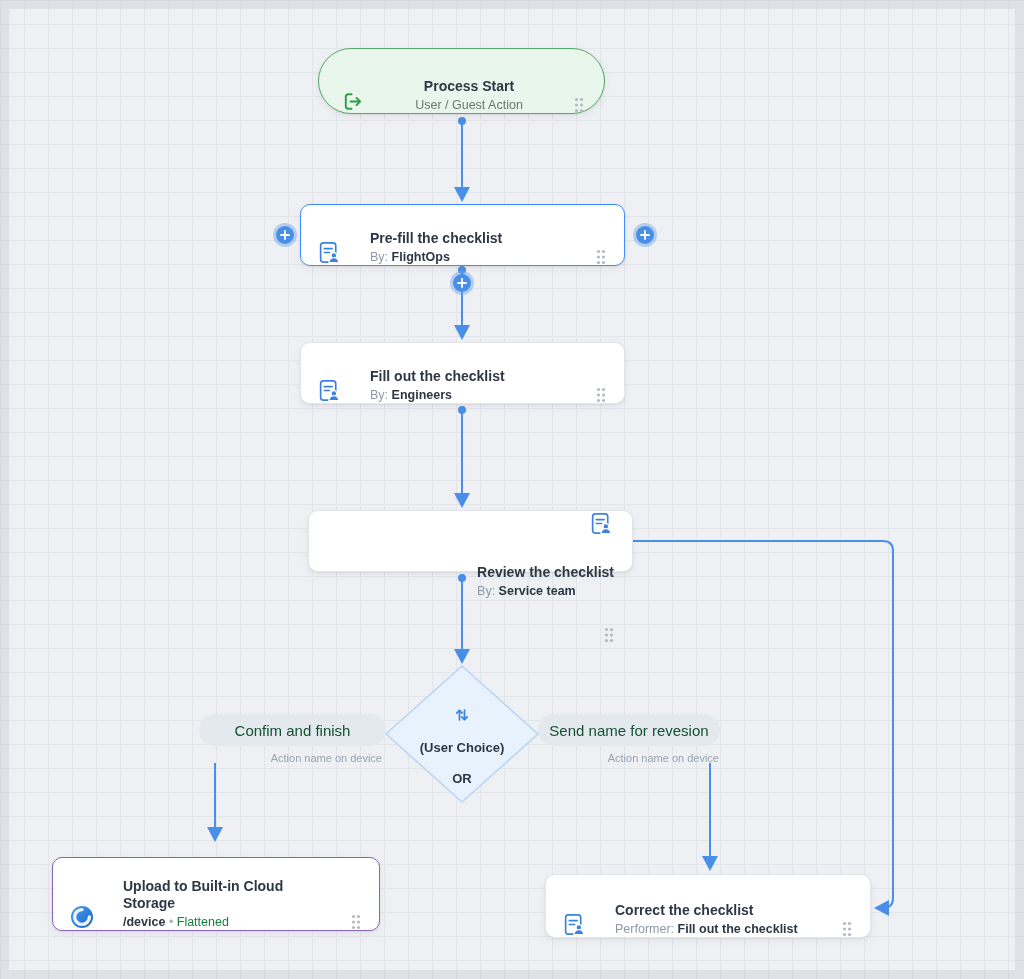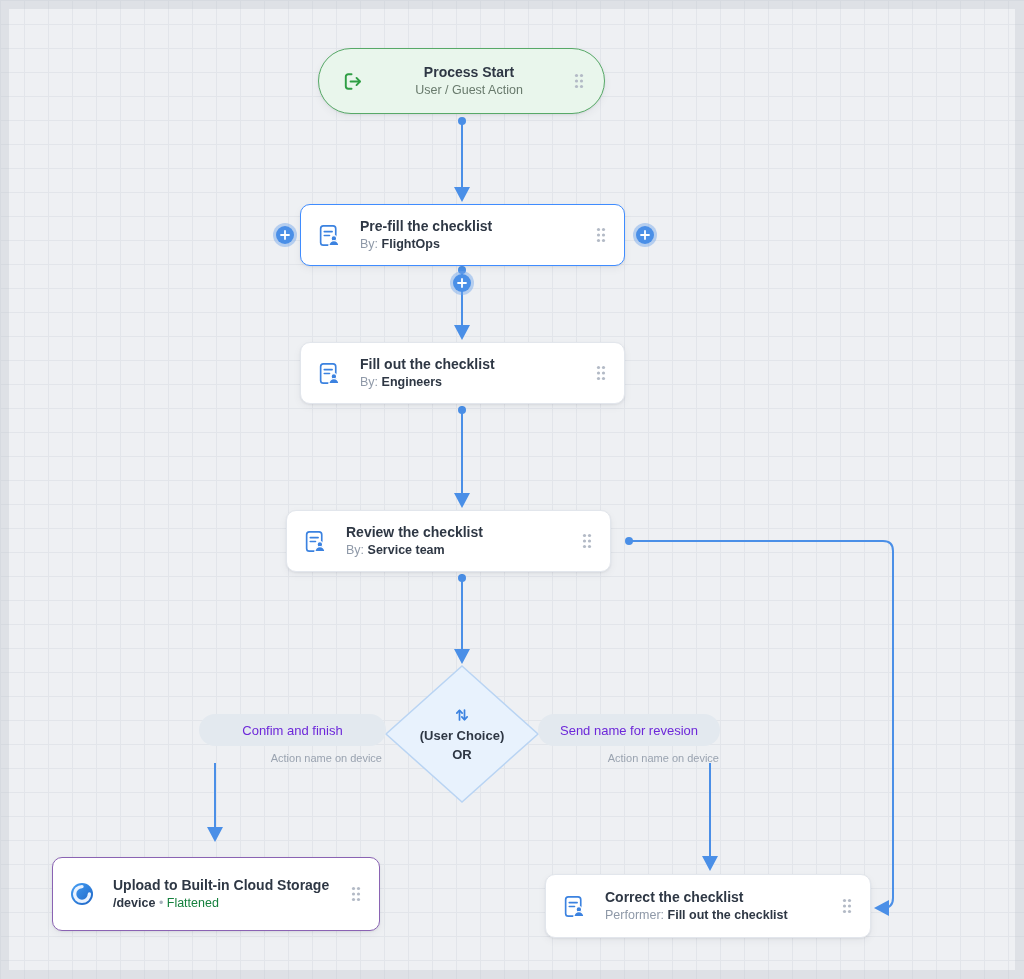--- a/index.html
+++ b/index.html
@@ -27,21 +27,21 @@
   }
   svg.edges {
     position:absolute; left:0; top:0;
     pointer-events:none;
   }
   .edge { stroke:#4a8fe7; stroke-width:2; fill:none; }
   .edge-dot { fill:#4a8fe7; }
 
   .card {
     position:absolute;
-    display:flex; align-items:center; gap:18px;
+    display:flex; align-items:flex-end; gap:28px;
     padding:0 18px 0 16px;
     background:#ffffff;
     border:1px solid #e2e6ec;
     border-radius:10px;
     box-shadow:0 1px 2px rgba(35,45,65,.08), 0 3px 8px rgba(35,45,65,.05);
     cursor:pointer;
   }
   .card .txt { flex:1; display:flex; flex-direction:column; gap:3px; min-width:0; }
   .title { font-size:14px; font-weight:700; color:#2e3744; line-height:1.2; }
   .sub { font-size:12.5px; color:#8f99a8; line-height:1.2; }
@@ -68,31 +68,31 @@
     background:#4a8fe7;
     display:flex; align-items:center; justify-content:center;
     box-shadow:0 0 0 3px rgba(110,165,235,.45);
     cursor:pointer; padding:0;
   }
 
   .pill {
     position:absolute; height:32px; border-radius:16px;
     background:#e3e9ef;
     display:flex; align-items:center; justify-content:center;
-    font-size:13px; color:#6d28d9; font-weight:500;
+    font-size:15px; color:#14532d; font-weight:500;
     cursor:pointer;
   }
   .caption {
     position:absolute; font-size:11px; color:#9aa3b0; text-align:right;
   }
 
   .diamond-shape { position:absolute; }
   .diamond-content {
     position:absolute;
-    display:flex; flex-direction:column; align-items:center; gap:4px;
+    display:flex; flex-direction:column; align-items:center; gap:16px;
     text-align:center; cursor:pointer;
   }
   .diamond-content .d-title { font-size:13px; font-weight:700; color:#2e3744; }
   .diamond-content .d-op    { font-size:13px; font-weight:700; color:#2e3744; }
 
   .sep { color:#a9b1bc; }
   .mode { color:#15803d; }
 </style>
 </head>
 <body>
@@ -242,21 +242,21 @@
             <circle cx="7.5" cy="2.5" r="1.6"></circle>
         <circle cx="2.5" cy="8" r="1.6"></circle>
             <circle cx="7.5" cy="8" r="1.6"></circle>
         <circle cx="2.5" cy="13.5" r="1.6"></circle>
             <circle cx="7.5" cy="13.5" r="1.6"></circle>
       </g>
         </svg>
     </span>
   </div>
 
-  <div class="card" style="left:286px; top:510px; width:325px; height:62px;">
+  <div class="card" style="left:308px; top:510px; width:325px; height:62px;flex-direction:column;">
     <span class="icon">
       <svg width="25" height="25" viewBox="0 0 24 24">
         <rect x="3.5" y="2.8" width="14.5" height="18.4" rx="2.6" fill="#ffffff" stroke="#3b82e0" stroke-width="1.6"></rect>
         <path d="M7 8.2h7.5M7 12h5" stroke="#3b82e0" stroke-width="1.6" stroke-linecap="round"></path>
         <circle cx="16.2" cy="14.8" r="2.7" fill="#3b82e0" stroke="#ffffff" stroke-width="1.2"></circle>
         <path d="M11.4 21.6a4.8 4.8 0 0 1 9.6 0Z" fill="#3b82e0" stroke="#ffffff" stroke-width="1.2"></path>
       </svg>
     </span>
     <div class="txt">
       <div class="title">Review the checklist</div>

